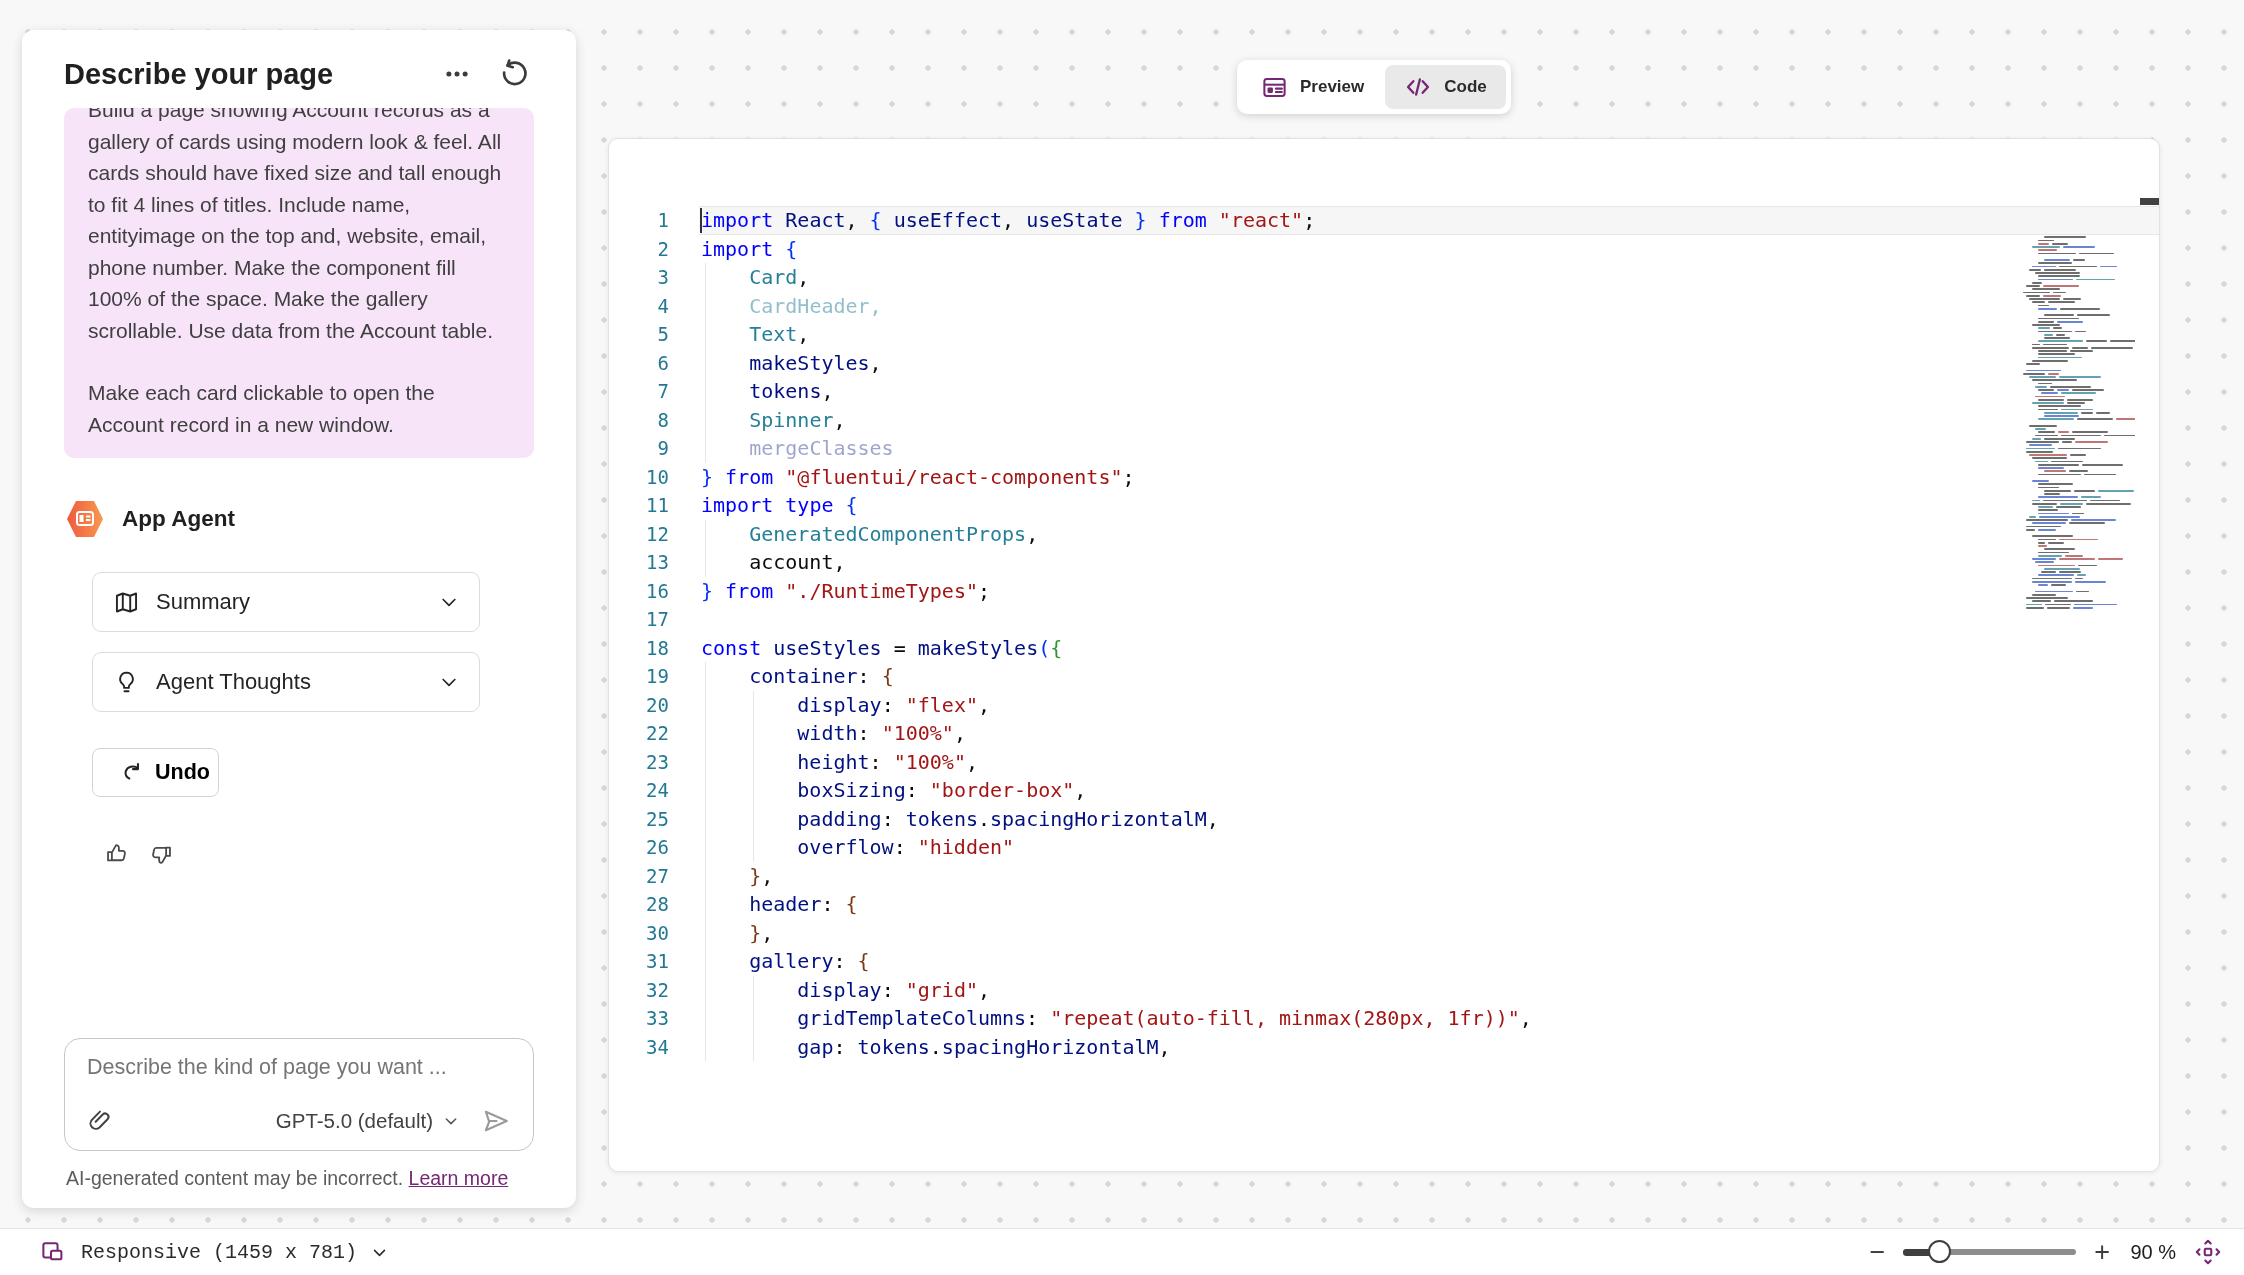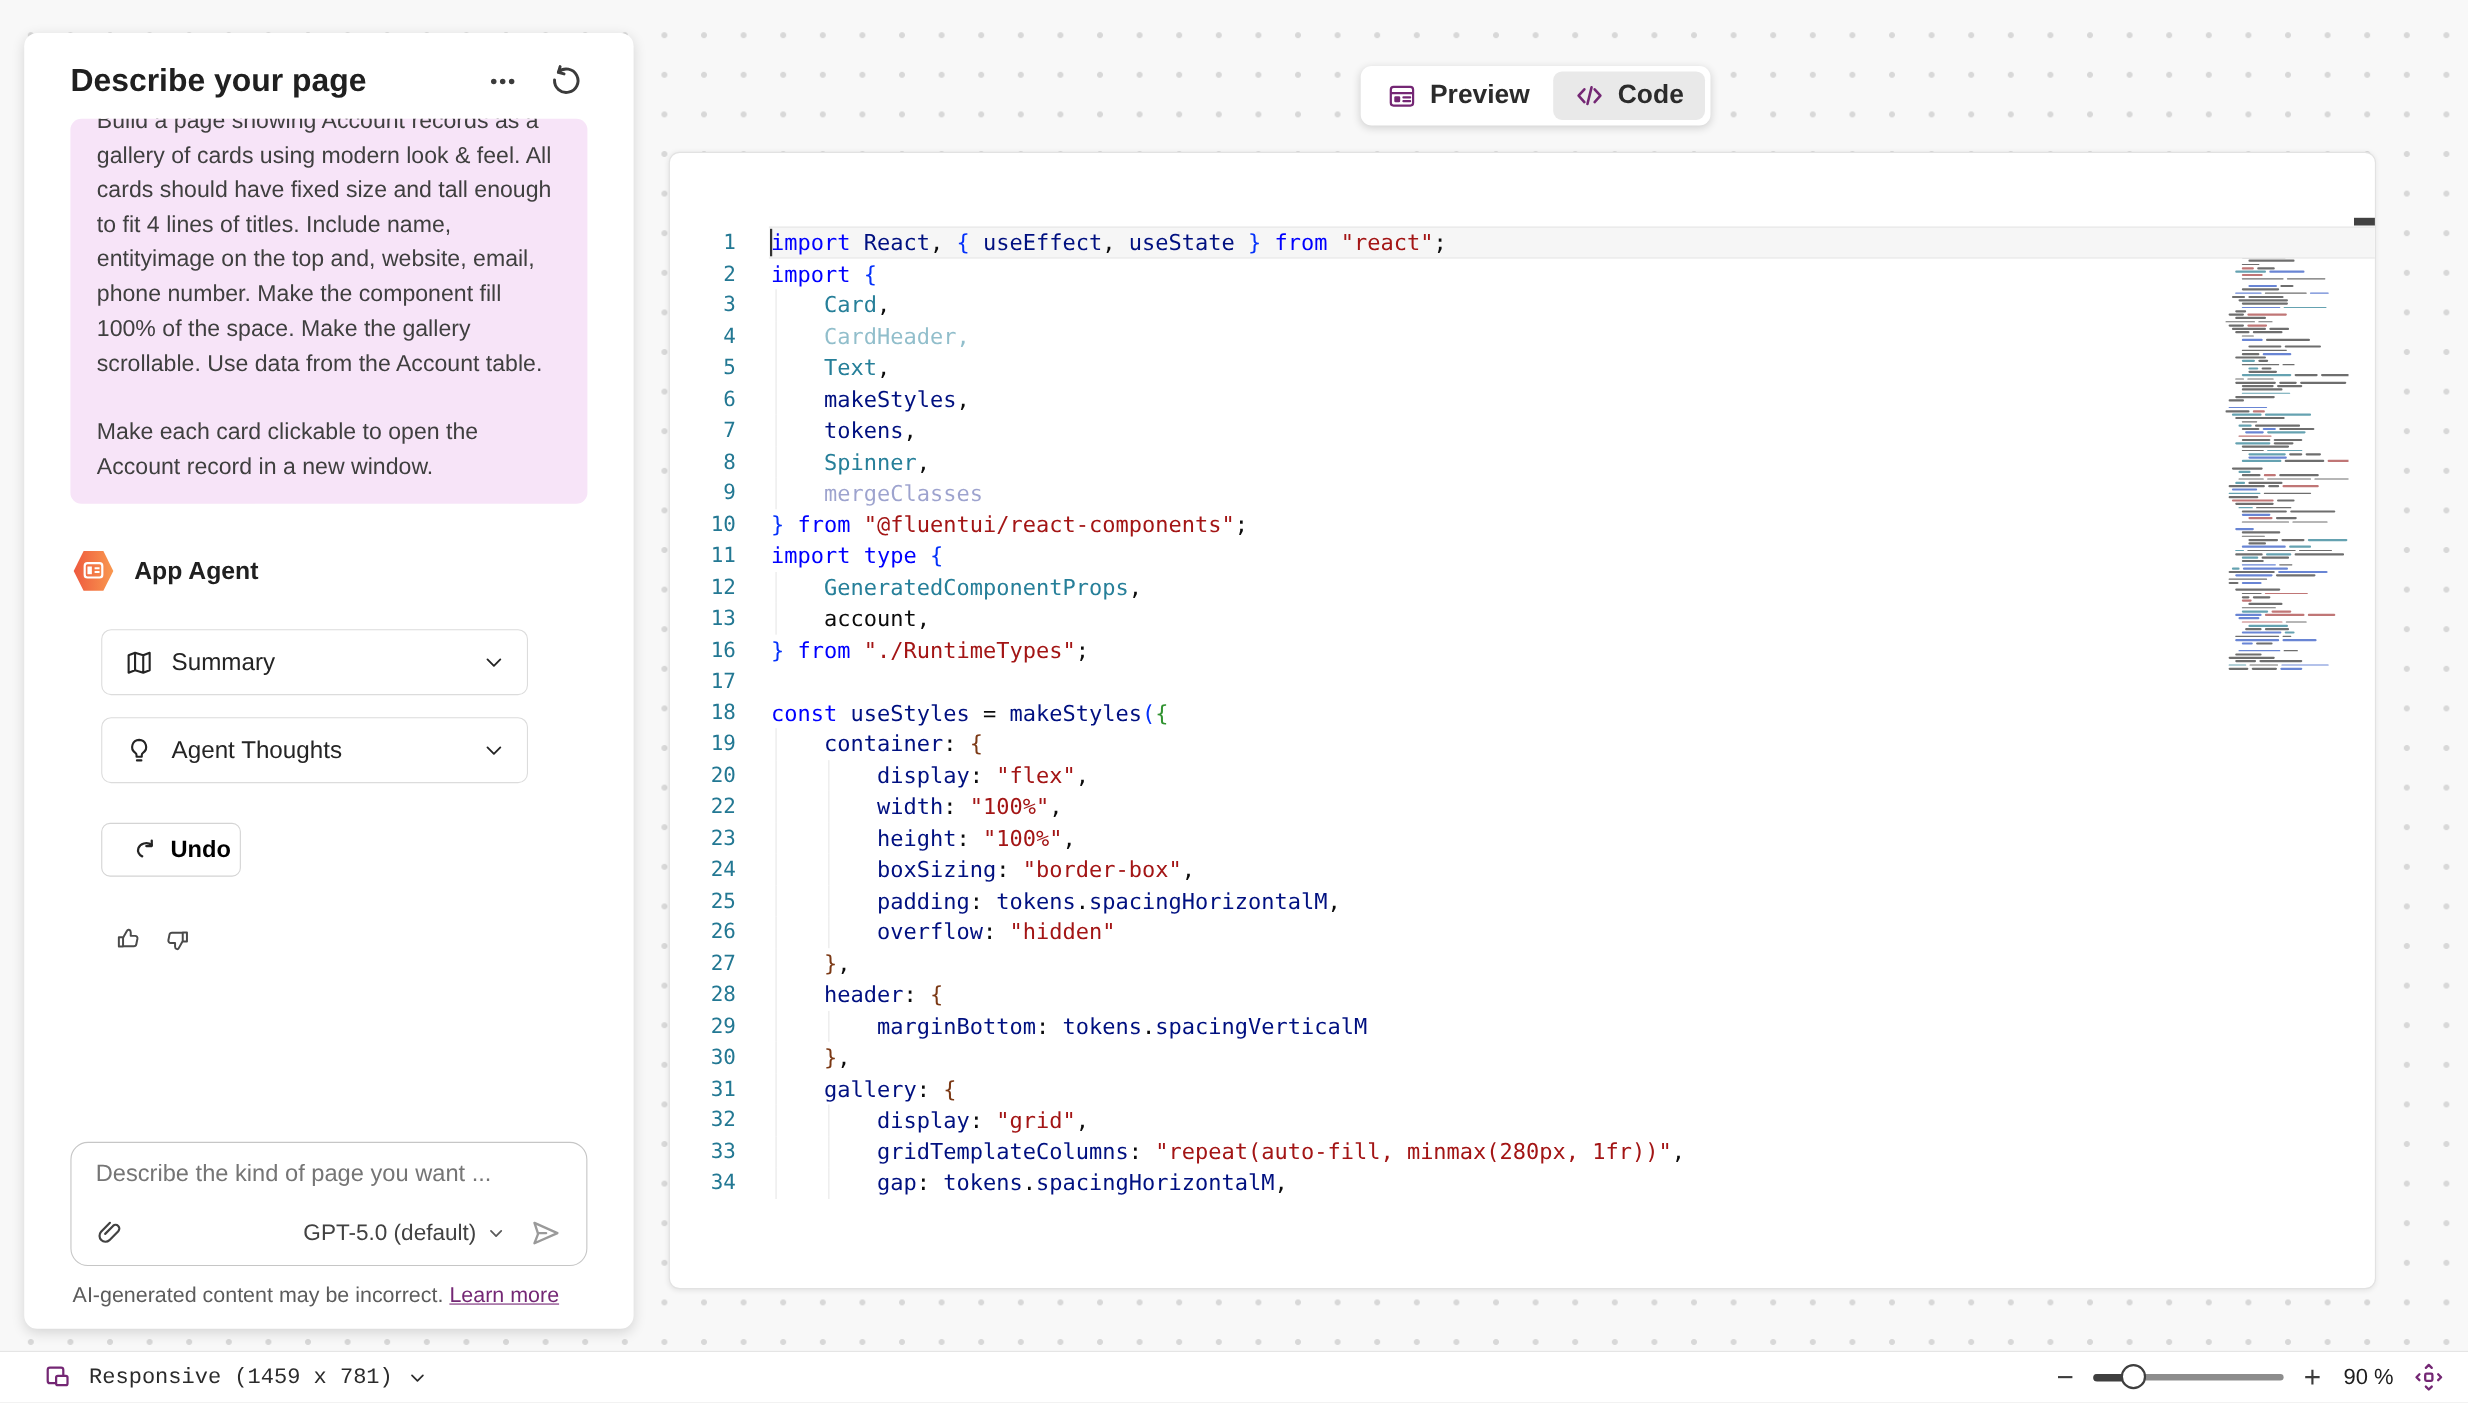--- a/index.html
+++ b/index.html
@@ -48,21 +48,21 @@
   .send-btn{background:none;border:none;padding:0;margin-left:6px;cursor:pointer;display:flex;}
   .disclaimer{font-size:19.5px;color:#5c5c5c;margin:16px 0 0 2px;}
   .disclaimer a{color:#742774;text-decoration:underline;cursor:pointer;}
 
   
   .view-toggle{position:absolute;left:1237px;top:60px;height:54px;background:#fff;border-radius:10px;
     box-shadow:0 2px 8px rgba(0,0,0,.16);display:flex;align-items:center;padding:5px;gap:2px;}
   .vt-item{display:flex;align-items:center;gap:12px;height:44px;padding:0 19px;border-radius:8px;border:none;
     background:none;cursor:pointer;font-family:inherit;}
   .vt-item.active{background:#e9e9e9;}
-  .vt-label{font-size:24px;font-weight:600;color:#2b2b2b;}
+  .vt-label{font-size:17px;font-weight:600;color:#2b2b2b;}
 
   
   .code-panel{position:absolute;left:608px;top:138px;width:1552px;height:1034px;background:#fff;
     border:1px solid #e2e2e2;border-radius:10px;box-shadow:0 1px 5px rgba(0,0,0,.08);overflow:hidden;}
   .panel-actions{position:absolute;top:8px;right:9px;display:flex;gap:14px;z-index:5;}
   .edit-btn{display:flex;align-items:center;gap:12px;height:47px;padding:0 26px;border:1px solid #d4d4d4;
     border-radius:7px;background:#fff;cursor:pointer;font-family:inherit;}
   .edit-btn span{font-size:21.5px;font-weight:700;color:#242424;}
   .compare-btn{display:flex;align-items:center;gap:12px;height:47px;padding:0 24px;border:none;
     border-radius:7px;background:#ececec;cursor:default;font-family:inherit;}
@@ -294,21 +294,20 @@
           <div class="cl"><span class="ln">18</span><span class="ct"><span class="tk-kw">const</span><span class="tk-pl"> </span><span class="tk-id">useStyles</span><span class="tk-pl"> = </span><span class="tk-id">makeStyles</span><span class="tk-b1">(</span><span class="tk-b2">{</span></span></div>
           <div class="cl"><div class="guide" style="left: 96px;"></div><span class="ln">19</span><span class="ct"><span class="tk-pl">    </span><span class="tk-id">container</span><span class="tk-pl">: </span><span class="tk-b3">{</span></span></div>
           <div class="cl"><div class="guide" style="left: 96px;"></div><div class="guide" style="left: 144.12px;"></div><span class="ln">20</span><span class="ct"><span class="tk-pl">        </span><span class="tk-id">display</span><span class="tk-pl">: </span><span class="tk-st">"flex"</span><span class="tk-pl">,</span></span></div>
           <div class="cl"><div class="guide" style="left: 96px;"></div><div class="guide" style="left: 144.12px;"></div><span class="ln">22</span><span class="ct"><span class="tk-pl">        </span><span class="tk-id">width</span><span class="tk-pl">: </span><span class="tk-st">"100%"</span><span class="tk-pl">,</span></span></div>
           <div class="cl"><div class="guide" style="left: 96px;"></div><div class="guide" style="left: 144.12px;"></div><span class="ln">23</span><span class="ct"><span class="tk-pl">        </span><span class="tk-id">height</span><span class="tk-pl">: </span><span class="tk-st">"100%"</span><span class="tk-pl">,</span></span></div>
           <div class="cl"><div class="guide" style="left: 96px;"></div><div class="guide" style="left: 144.12px;"></div><span class="ln">24</span><span class="ct"><span class="tk-pl">        </span><span class="tk-id">boxSizing</span><span class="tk-pl">: </span><span class="tk-st">"border-box"</span><span class="tk-pl">,</span></span></div>
           <div class="cl"><div class="guide" style="left: 96px;"></div><div class="guide" style="left: 144.12px;"></div><span class="ln">25</span><span class="ct"><span class="tk-pl">        </span><span class="tk-id">padding</span><span class="tk-pl">: </span><span class="tk-id">tokens</span><span class="tk-pl">.</span><span class="tk-id">spacingHorizontalM</span><span class="tk-pl">,</span></span></div>
           <div class="cl"><div class="guide" style="left: 96px;"></div><div class="guide" style="left: 144.12px;"></div><span class="ln">26</span><span class="ct"><span class="tk-pl">        </span><span class="tk-id">overflow</span><span class="tk-pl">: </span><span class="tk-st">"hidden"</span></span></div>
           <div class="cl"><div class="guide" style="left: 96px;"></div><span class="ln">27</span><span class="ct"><span class="tk-pl">    </span><span class="tk-b3">}</span><span class="tk-pl">,</span></span></div>
           <div class="cl"><div class="guide" style="left: 96px;"></div><span class="ln">28</span><span class="ct"><span class="tk-pl">    </span><span class="tk-id">header</span><span class="tk-pl">: </span><span class="tk-b3">{</span></span></div>
-          <div class="cl"><div class="guide" style="left: 96px;"></div><div class="guide" style="left: 144.12px;"></div><span class="ln">29</span><span class="ct"><span class="tk-pl">        </span><span class="tk-id">marginBottom</span><span class="tk-pl">: </span><span class="tk-id">tokens</span><span class="tk-pl">.</span><span class="tk-id">spacingVerticalM</span></span></div>
           <div class="cl"><div class="guide" style="left: 96px;"></div><span class="ln">30</span><span class="ct"><span class="tk-pl">    </span><span class="tk-b3">}</span><span class="tk-pl">,</span></span></div>
           <div class="cl"><div class="guide" style="left: 96px;"></div><span class="ln">31</span><span class="ct"><span class="tk-pl">    </span><span class="tk-id">gallery</span><span class="tk-pl">: </span><span class="tk-b3">{</span></span></div>
           <div class="cl"><div class="guide" style="left: 96px;"></div><div class="guide" style="left: 144.12px;"></div><span class="ln">32</span><span class="ct"><span class="tk-pl">        </span><span class="tk-id">display</span><span class="tk-pl">: </span><span class="tk-st">"grid"</span><span class="tk-pl">,</span></span></div>
           <div class="cl"><div class="guide" style="left: 96px;"></div><div class="guide" style="left: 144.12px;"></div><span class="ln">33</span><span class="ct"><span class="tk-pl">        </span><span class="tk-id">gridTemplateColumns</span><span class="tk-pl">: </span><span class="tk-st">"repeat(auto-fill, minmax(280px, 1fr))"</span><span class="tk-pl">,</span></span></div>
           <div class="cl"><div class="guide" style="left: 96px;"></div><div class="guide" style="left: 144.12px;"></div><span class="ln">34</span><span class="ct"><span class="tk-pl">        </span><span class="tk-id">gap</span><span class="tk-pl">: </span><span class="tk-id">tokens</span><span class="tk-pl">.</span><span class="tk-id">spacingHorizontalM</span><span class="tk-pl">,</span></span></div>
         </div>
       <div class="minimap" id="minimap">
           <div class="mm-row">
             <div class="mm-seg" style="left: 3px; width: 40.7687px; background: rgb(176, 84, 84); opacity: 0.8;"></div>
             <div class="mm-seg" style="left: 46.7687px; width: 11.5868px; background: rgb(62, 139, 158); opacity: 0.8;"></div>

